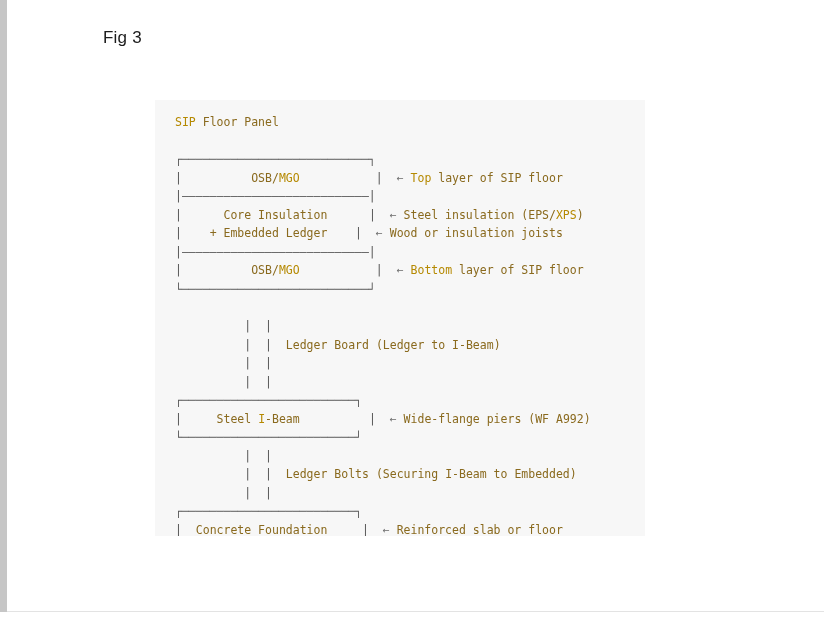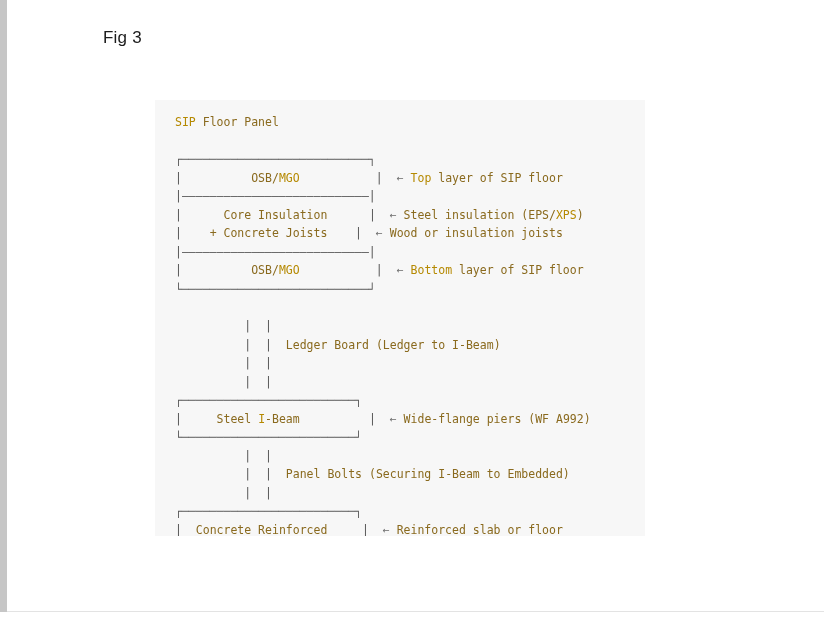--- a/index.html
+++ b/index.html
@@ -99,35 +99,35 @@
 
   <div id="fig-title">Fig 3</div>
 
   <div id="diagram-panel">
     <pre id="ascii-diagram"><span><span class="g1">SIP</span> <span class="g2">Floor Panel</span></span>
 
 <span class="rule">┌───────────────────────────┐</span>
 <span class="pipe">|</span>          <span class="g2">OSB</span><span class="punct">/</span><span class="g1">MGO</span>           <span class="pipe">|</span>  <span class="arrow">←</span> <span class="g1">Top</span> <span class="g2">layer of SIP floor</span>
 <span class="rule">|———————————————————————————|</span>
 <span class="pipe">|</span>      <span class="g2">Core Insulation</span>      <span class="pipe">|</span>  <span class="arrow">←</span> <span class="g2">Steel insulation</span> <span class="punct">(</span><span class="g2">EPS</span><span class="punct">/</span><span class="g1">XPS</span><span class="punct">)</span>
-<span class="pipe">|</span>    <span class="g2">+ Concrete Joists</span>    <span class="pipe">|</span>  <span class="arrow">←</span> <span class="g2">Wood or insulation joists</span>
+<span class="pipe">|</span>    <span class="g2">+ Embedded Ledger</span>    <span class="pipe">|</span>  <span class="arrow">←</span> <span class="g2">Wood or insulation joists</span>
 <span class="rule">|———————————————————————————|</span>
 <span class="pipe">|</span>          <span class="g2">OSB</span><span class="punct">/</span><span class="g1">MGO</span>           <span class="pipe">|</span>  <span class="arrow">←</span> <span class="g1">Bottom</span> <span class="g2">layer of SIP floor</span>
 <span class="rule">└───────────────────────────┘</span>
 
           <span class="pipe">|</span>  <span class="pipe">|</span>
           <span class="pipe">|</span>  <span class="pipe">|</span>  <span class="g2">Ledger Board</span> <span class="punct">(</span><span class="g2">Ledger to</span> <span class="g2">I</span><span class="g2">-Beam</span><span class="punct">)</span>
           <span class="pipe">|</span>  <span class="pipe">|</span>
           <span class="pipe">|</span>  <span class="pipe">|</span>
 <span class="rule">┌─────────────────────────┐</span>
 <span class="pipe">|</span>     <span class="g2">Steel</span> <span class="g1">I</span><span class="g2">-Beam</span>          <span class="pipe">|</span>  <span class="arrow">←</span> <span class="g2">Wide-flange piers</span> <span class="punct">(</span><span class="g2">WF A992</span><span class="punct">)</span>
 <span class="rule">└─────────────────────────┘</span>
           <span class="pipe">|</span>  <span class="pipe">|</span>
-          <span class="pipe">|</span>  <span class="pipe">|</span>  <span class="g2">Panel Bolts</span> <span class="punct">(</span><span class="g2">Securing</span> <span class="g2">I</span><span class="g2">-Beam to Embedded</span><span class="punct">)</span>
+          <span class="pipe">|</span>  <span class="pipe">|</span>  <span class="g2">Ledger Bolts</span> <span class="punct">(</span><span class="g2">Securing</span> <span class="g2">I</span><span class="g2">-Beam to Embedded</span><span class="punct">)</span>
           <span class="pipe">|</span>  <span class="pipe">|</span>
 <span class="rule">┌─────────────────────────┐</span>
-<span class="pipe">|</span>  <span class="g2">Concrete Reinforced</span>     <span class="pipe">|</span>  <span class="arrow">←</span> <span class="g2">Reinforced slab or floor</span>
+<span class="pipe">|</span>  <span class="g2">Concrete Foundation</span>     <span class="pipe">|</span>  <span class="arrow">←</span> <span class="g2">Reinforced slab or floor</span>
 </pre>
   </div>
 
 </div>
 
 <div id="bottom-rule"></div>
 
 </body></html>

